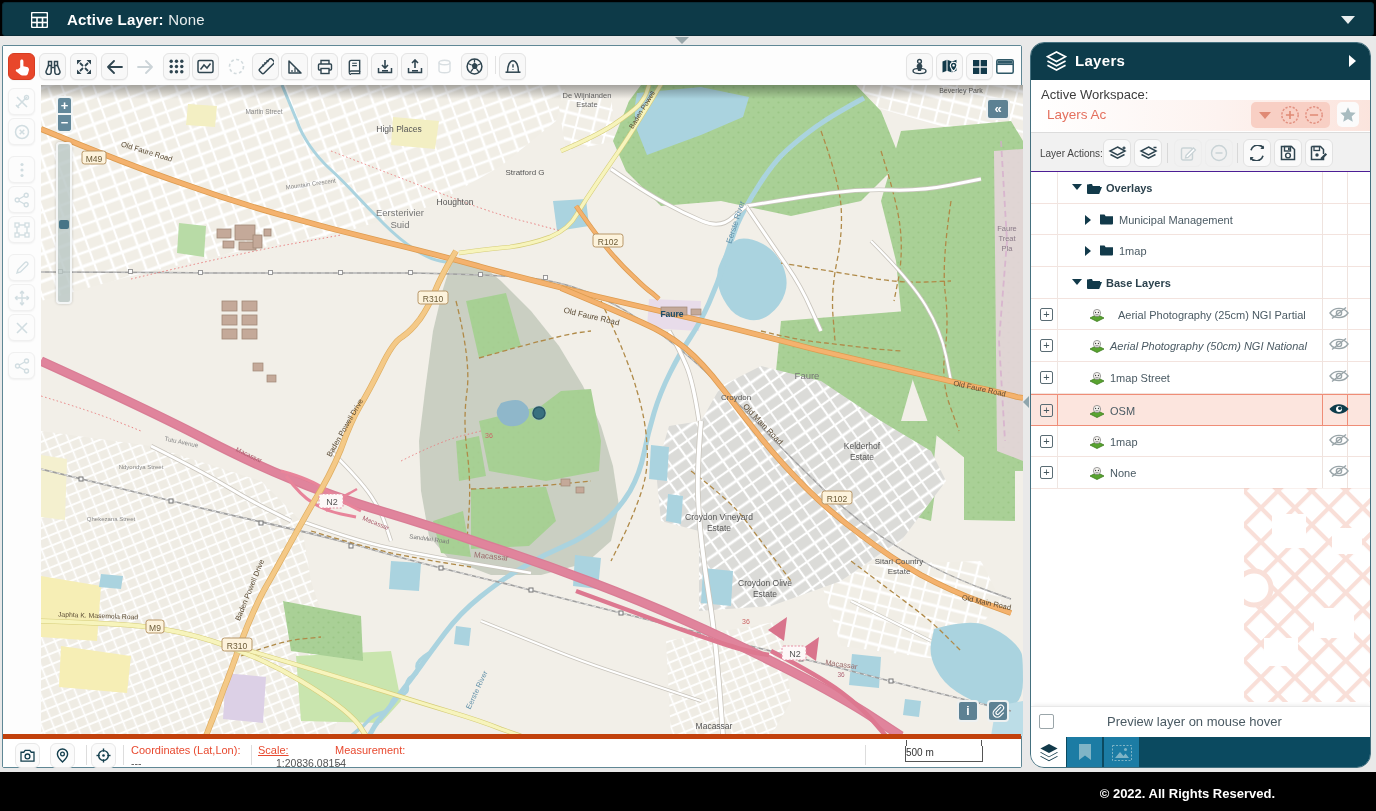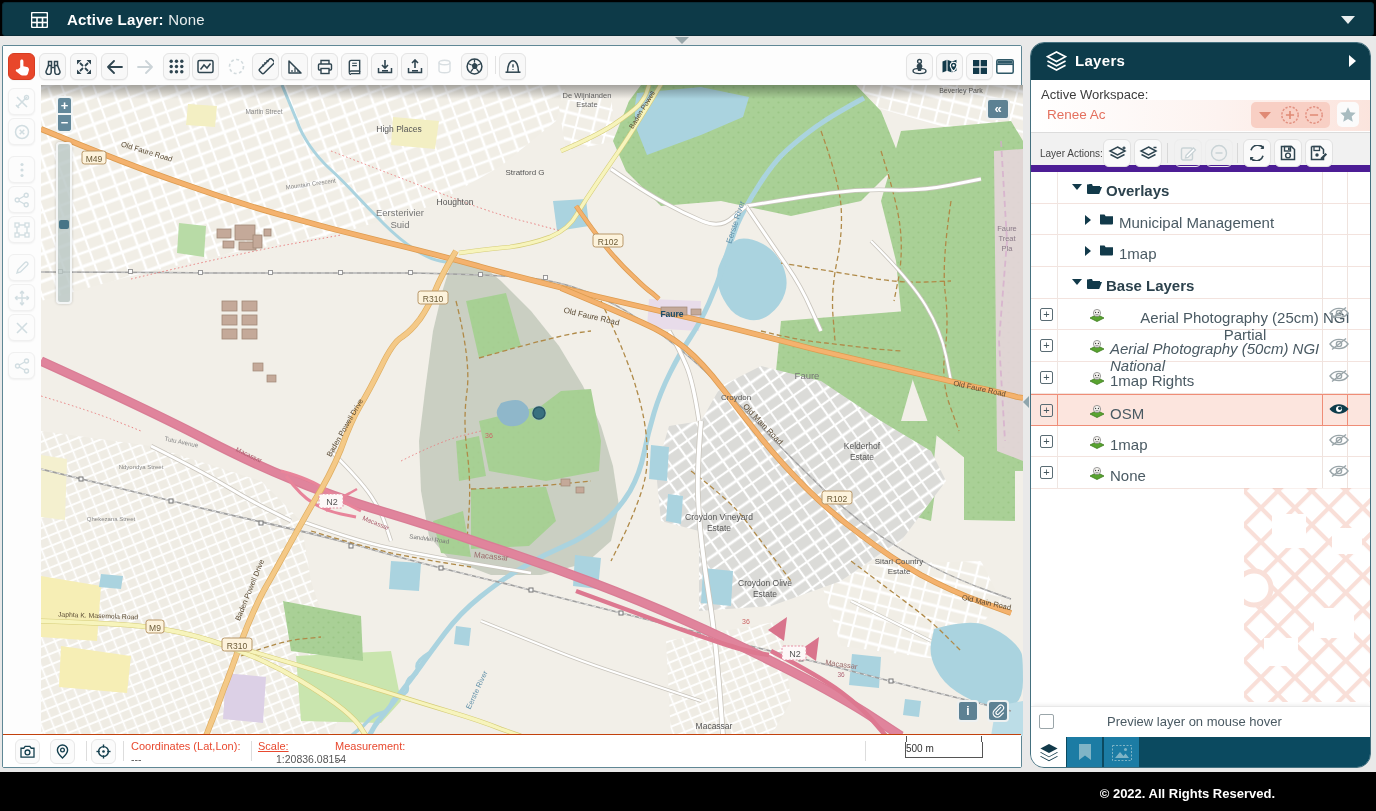--- a/index.html
+++ b/index.html
@@ -32,56 +32,56 @@
 .zbtn { width:17px; height:19px; background:#64899b; border:2px solid #f2f5f5; color:#fff; font-size:13px; text-align:center; line-height:15px; border-radius:4px; font-weight:bold;}
 .zbtn.minus{ border-top:none; border-radius:0 0 4px 4px; height:18px;}
 .zbtn.plus{ border-radius:4px 4px 0 0;}
 #zslider { margin-top:9px; margin-left:0px; width:16px; height:162px; background:#b9c7c4cc; border:2px solid #f4f6f6; border-radius:4px; position:relative; box-shadow:0 0 3px rgba(0,0,0,0.2);}
 #zslider .handle { position:absolute; left:1px; top:76px; width:10px; height:9px; background:#477587; border-radius:2px;}
 
 #mapcollapse { position:absolute; right:13px; top:13px; width:24px; height:22px; background:#5d8193; border:2px solid #eef1f1; border-radius:4px; color:#fff; font-size:13px; font-weight:bold; text-align:center; line-height:18px;}
 
 .ibtn { position:absolute; width:22px; height:22px; background:#5d8193; border:2px solid #eef1f1; border-radius:4px; color:#fff; font-size:12px; font-weight:bold; text-align:center; line-height:18px;}
 
-#statusbar { position:absolute; left:0; bottom:0; width:100%; height:33px; background:#fff; border-top:1px solid #c2410c; }
+#statusbar { position:absolute; left:0; bottom:0; width:100%; height:33px; background:#fff; border-top:5px solid #c2410c; }
 .sbtn { position:absolute; top:4px; width:25px; height:25px; background:#fbfbfb; border:1px solid #e8e8e8; border-radius:6px; display:flex; align-items:center; justify-content:center;}
 .slab { position:absolute; top:5px; font-size:11px; color:#e8492f; }
 .sval { position:absolute; top:18px; font-size:10.5px; color:#555; }
 .ssep { position:absolute; top:6px; width:1px; height:20px; background:#ddd; }
 #scalebar { position:absolute; right:38px; top:7px; width:78px; height:16px; border:1px solid #555; border-top:none; font-size:10px; color:#333; line-height:14px;}
 #scalebar::before{content:""; position:absolute; left:0; top:-6px; width:1px; height:6px; background:#555;}
 #scalebar::after{content:""; position:absolute; right:0; top:-6px; width:1px; height:6px; background:#555;}
 
 #panel { position:absolute; left:1030px; top:42px; width:341px; height:726px; background:#fff; border:1px solid #44707f; border-radius:14px; overflow:hidden; }
 #phead { position:absolute; left:0; top:0; width:100%; height:37px; background:#0d3c4b; color:#fff; }
 #phead .txt { position:absolute; left:44px; top:9px; font-size:15px; font-weight:bold; letter-spacing:0.3px;}
 #phead .caret { position:absolute; right:14px; top:12px; width:0; height:0; border-top:6px solid transparent; border-bottom:6px solid transparent; border-left:7px solid #fff; }
 #aws { position:absolute; left:10px; top:44px; font-size:13px; color:#3c3c3c; }
 #wsrow { position:absolute; left:0px; top:57px; width:341px; height:31px; background:linear-gradient(90deg,#fff 0%,#fdf3f0 55%,#fbe4dd 100%); }
 #wsrow .name { position:absolute; left:16px; top:7px; font-size:13.5px; color:#e4705e; }
 #wspink { position:absolute; left:220px; top:2px; width:79px; height:26px; background:#f8cfc4; border-radius:5px; }
 #wspink .dn { position:absolute; left:8px; top:10px; width:0; height:0; border-left:6px solid transparent; border-right:6px solid transparent; border-top:7px solid #e08a75; }
 #wspink svg { position:absolute; top:5px; }
 #wsstar { position:absolute; left:306px; top:2px; width:22px; height:25px; background:#fbfbfb; border-radius:5px; text-align:center; }
-#laybar { position:absolute; left:0; top:89px; width:341px; height:40px; background:#f1f1f1; border-top:1px solid #dcdcdc; border-bottom:7px solid #4c1d95;}
+#laybar { position:absolute; left:0; top:89px; width:341px; height:40px; background:#f1f1f1; border-top:1px solid #dcdcdc; border-bottom:1px solid #4c1d95;}
 #laybar .lab { position:absolute; left:9px; top:15px; font-size:10px; color:#454545; }
 .abtn { position:absolute; top:6px; width:28px; height:28px; background:#fafafa; border:1px solid #e2e2e2; border-radius:6px; display:flex; align-items:center; justify-content:center; }
 .abtn.dis { background:transparent; border-color:#ededed; }
 .asep { position:absolute; top:10px; width:1px; height:20px; background:#d8d8d8; }
 
 #tree { position:absolute; left:0; top:129px; width:341px; }
 .trow { position:relative; width:100%; height:31.7px; border-bottom:1px solid #f3e3de; }
 .trow .exp { position:absolute; left:9px; top:9px; width:13px; height:13px; border:1px solid #5a6c74; border-radius:2px; color:#44565e; font-size:11px; line-height:11px; text-align:center; }
 .trow .vline1 { position:absolute; left:26px; top:0; width:1px; height:32px; background:#efe6e2; }
 .trow .vline2 { position:absolute; left:291px; top:0; width:1px; height:32px; background:#efe3de; }
 .trow .vline3 { position:absolute; left:316px; top:0; width:1px; height:32px; background:#efe3de; }
 .trow .car { position:absolute; top:12px; width:0; height:0; }
 .trow .car.open { border-left:5px solid transparent; border-right:5px solid transparent; border-top:6px solid #123a4a; }
 .trow .car.closed { border-top:5px solid transparent; border-bottom:5px solid transparent; border-left:6px solid #123a4a; margin-top:-1px;}
-.trow .lbl { position:absolute; top:10px; font-size:15px; color:#4a5a63; }
+.trow .lbl { position:absolute; top:10px; font-size:11px; color:#4a5a63; }
 .trow .lbl.b { font-weight:bold; color:#2c424d; }
 .trow svg.fold { position:absolute; top:9px; }
 .trow .eyewrap { position:absolute; left:297px; top:7px; }
 .trow.sel { background:#fce5de; border-top:1px solid #ef8d77; border-bottom:1px solid #ef8d77; }
 .trow.sel .vline1,.trow.sel .vline2,.trow.sel .vline3 { background:#ef8d77; }
 
 #pinkmap { position:absolute; left:213px; top:445px; width:128px; height:214px; overflow:hidden; opacity:0.5;}
 
 #prevrow { position:absolute; left:0; top:663px; width:341px; height:31px; background:#fff; border-top:1px solid #e8e8e8; box-shadow:0 -3px 4px -2px rgba(0,0,0,0.08);}
 #prevrow .cb { position:absolute; left:8px; top:7px; width:15px; height:15px; border:1px solid #9aa5a9; border-radius:2px; background:#fff;}
@@ -660,21 +660,21 @@
     <svg style="position:absolute;left:15px;top:8px;" width="21" height="20" viewBox="0 0 22 21">
         <path d="M11 1 20.5 6 11 11 1.5 6z" fill="none" stroke="#fff" stroke-width="1.7"></path>
         <path d="M1.5 10.5 11 15.5 20.5 10.5" fill="none" stroke="#fff" stroke-width="1.7"></path>
         <path d="M1.5 15 11 20 20.5 15" fill="none" stroke="#fff" stroke-width="1.7"></path>
       </svg>
     <div class="txt">Layers</div>
     <div class="caret"></div>
   </div>
   <div id="aws">Active Workspace:</div>
   <div id="wsrow">
-    <div class="name">Renee Ac</div>
+    <div class="name">Layers Ac</div>
     <div id="wspink">
       <div class="dn"></div>
       <svg style="left:29px;top:3px;" width="20" height="20" viewBox="0 0 22 22">
           <circle cx="11" cy="11" r="9" fill="none" stroke="#e29181" stroke-width="1.6" stroke-dasharray="2.5 1.6"></circle>
           <line x1="6.5" y1="11" x2="15.5" y2="11" stroke="#e08a75" stroke-width="1.8"></line>
           <line x1="11" y1="6.5" x2="11" y2="15.5" stroke="#e08a75" stroke-width="1.8"></line>
         </svg>
       <svg style="left:53px;top:3px;" width="20" height="20" viewBox="0 0 22 22">
           <circle cx="11" cy="11" r="9" fill="none" stroke="#e29181" stroke-width="1.6" stroke-dasharray="2.5 1.6"></circle>
           <line x1="6.5" y1="11" x2="15.5" y2="11" stroke="#e08a75" stroke-width="1.8"></line>
@@ -828,21 +828,21 @@
         <div class="vline3"></div>
         <div class="exp">+</div>
         <svg class="fold" style="left:57px;top:8px;" width="18" height="16" viewBox="0 0 18 16">
           <path d="M9 7.5 16 11 9 14.5 2 11z" fill="#59a330"></path>
           <path d="M9 7.5 16 11 9 14.5 2 11z" fill="none" stroke="#3e7c20" stroke-width="0.8"></path>
           <circle cx="9" cy="6" r="3.6" fill="#f4f2ee" stroke="#777" stroke-width="0.7"></circle>
           <circle cx="7.6" cy="5.4" r="0.6" fill="#333"></circle>
           <circle cx="10.4" cy="5.4" r="0.6" fill="#333"></circle>
           <path d="M7.5 7.2c.8.8 2.2.8 3 0" fill="none" stroke="#333" stroke-width="0.6"></path>
         </svg>
-        <div class="lbl" style="left:79px;">1map Rights</div>
+        <div class="lbl" style="left:79px;">1map Street</div>
         <div class="eyewrap"><svg width="22" height="14" viewBox="0 0 22 14">
             <path d="M2 7s3.2-4.6 9-4.6S20 7 20 7s-3.2 4.6-9 4.6S2 7 2 7z" fill="none" stroke="#9aa5a9" stroke-width="1.4"></path>
             <circle cx="11" cy="7" r="2.6" fill="none" stroke="#9aa5a9" stroke-width="1.4"></circle>
             <path d="M4 12.5 18 1.5" stroke="#9aa5a9" stroke-width="1.4"></path>
           </svg></div>
       </div>
       <div class="trow sel">
         <div class="vline1"></div>
         <div class="vline2"></div>
         <div class="vline3"></div>

